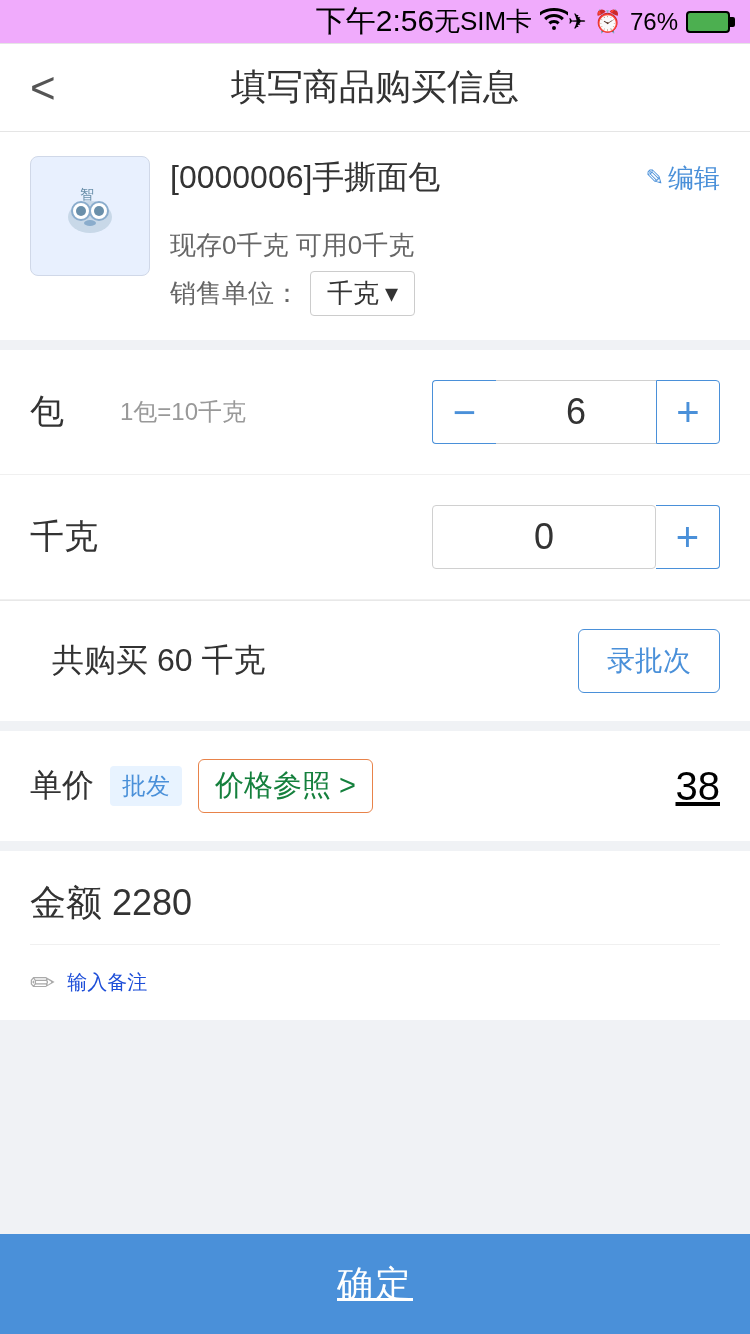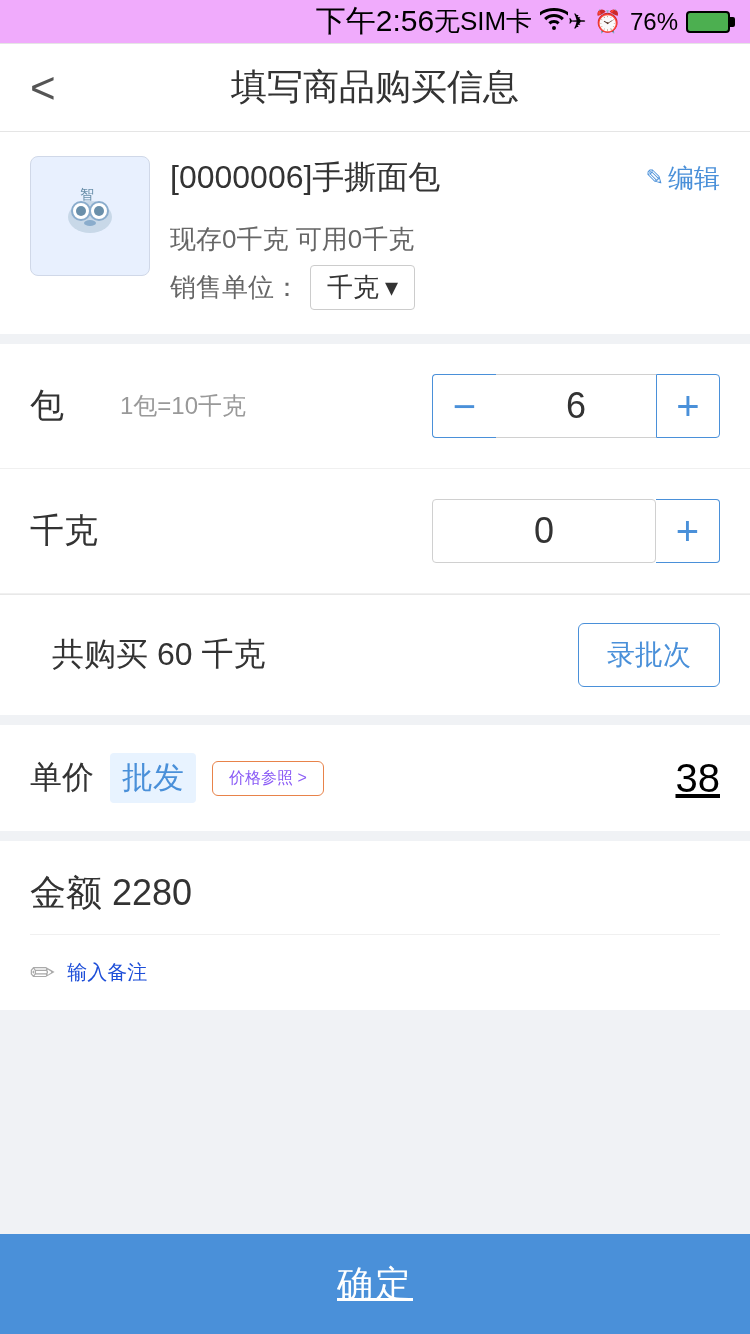--- a/index.html
+++ b/index.html
@@ -123,21 +123,21 @@
       font-size: 48px;
       color: #7090b0;
     }
     .product-info {
       flex: 1;
     }
     .product-title-row {
       display: flex;
       justify-content: space-between;
       align-items: center;
-      margin-bottom: 22px;
+      margin-bottom: 28px;
     }
     .product-name {
       font-size: 32px;
       color: #333;
       font-weight: 500;
     }
     .edit-btn {
       color: #4a90d9;
       font-size: 26px;
       display: flex;
@@ -261,28 +261,28 @@
     }
     .price-label {
       font-size: 32px;
       color: #333;
     }
     .price-tag-wholesale {
       background: #e8f3ff;
       color: #4a90d9;
       border-radius: 4px;
       padding: 4px 12px;
-      font-size: 31px;
+      font-size: 24px;
     }
     .price-ref-btn {
       border: 1.5px solid #e8834a;
-      color: #8b5cf6;
+      color: #15803d;
       background: #fff;
       padding: 6px 16px;
-      font-size: 16px;
+      font-size: 29px;
       border-radius: 6px;
       display: flex;
       align-items: center;
       gap: 4px;
       cursor: pointer;
     }
     .price-value {
       flex: 1;
       text-align: right;
       font-size: 40px;

